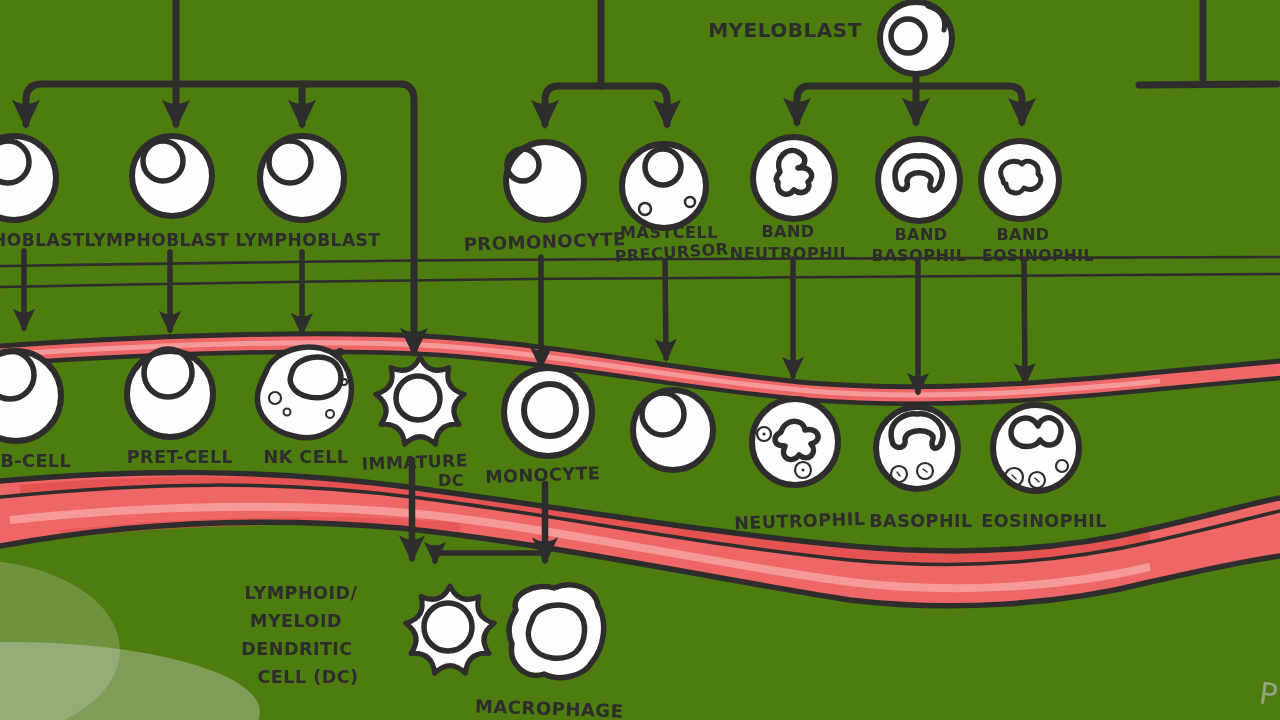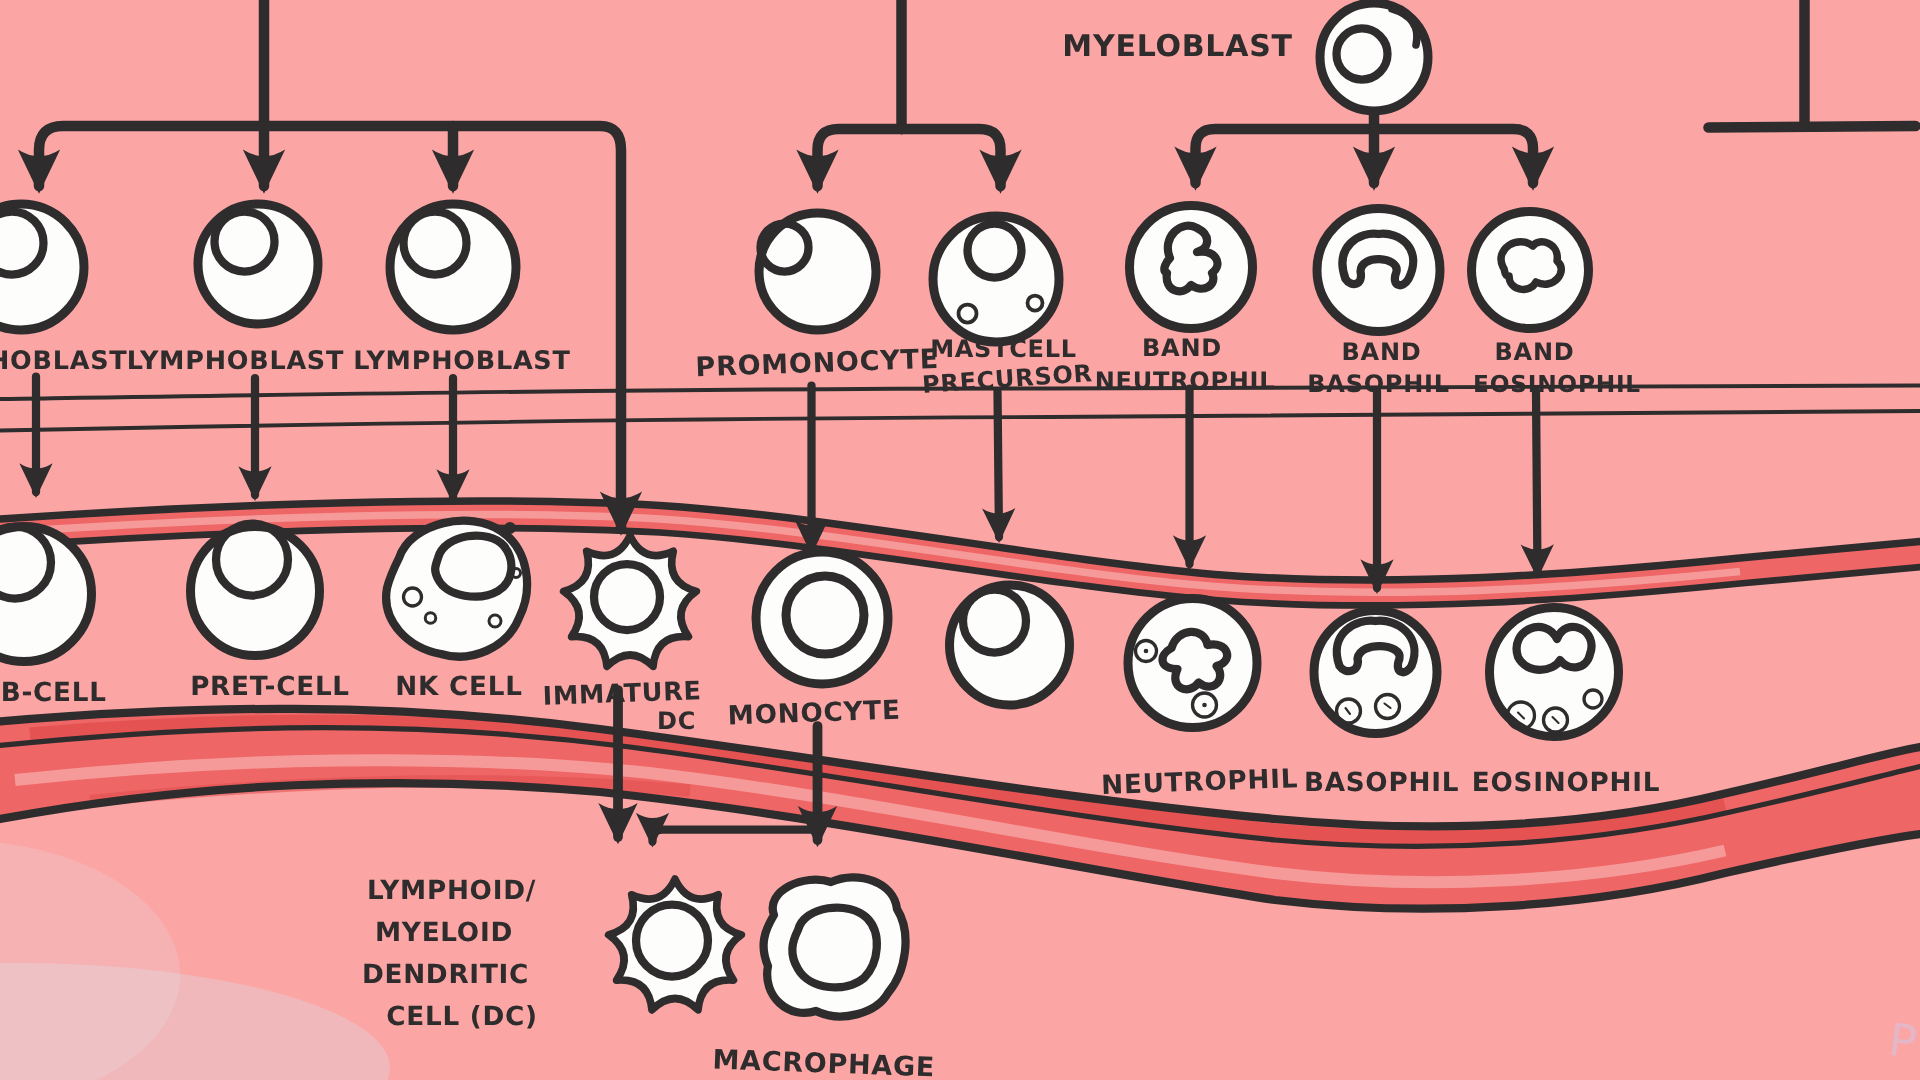--- a/index.html
+++ b/index.html
@@ -1,16 +1,16 @@
 <!DOCTYPE html>
 <html><head>
 <meta charset="utf-8">
 <style>
   html,body{margin:0;padding:0;background:#ffffff;}
-  #stage{position:relative;width:1280px;height:720px;overflow:hidden;background:#fca5a5;}
+  #stage{position:relative;width:1280px;height:720px;overflow:hidden;background:#4d7c0f;}
   svg{display:block;}
   .lbl{font-family:"DejaVu Sans",sans-serif;font-weight:bold;fill:#2e2c2c;letter-spacing:0.5px;}
   .ink{stroke:#2e2c2c;fill:none;stroke-linecap:round;stroke-linejoin:round;}
   .cell{stroke:#2e2c2c;fill:#fdfdfc;stroke-linecap:round;stroke-linejoin:round;}
   .nuc{stroke:#2e2c2c;fill:none;stroke-linecap:round;stroke-linejoin:round;}
 </style>
 </head>
 <body>
 
 <div id="stage">

